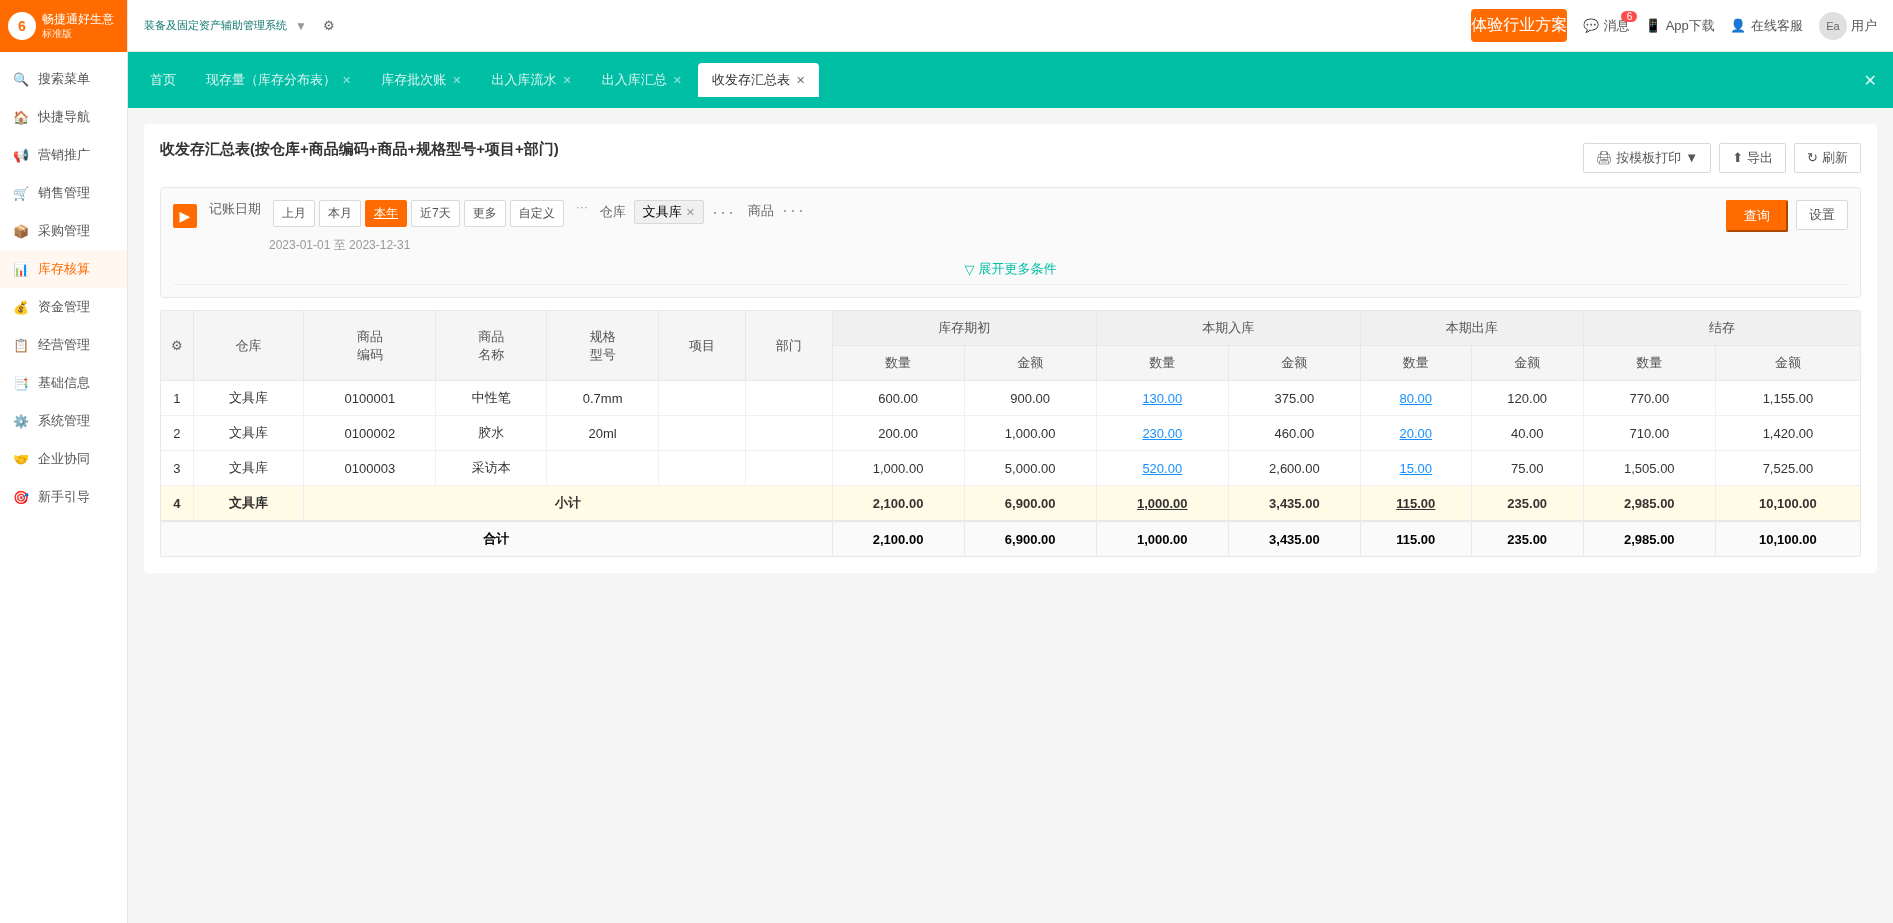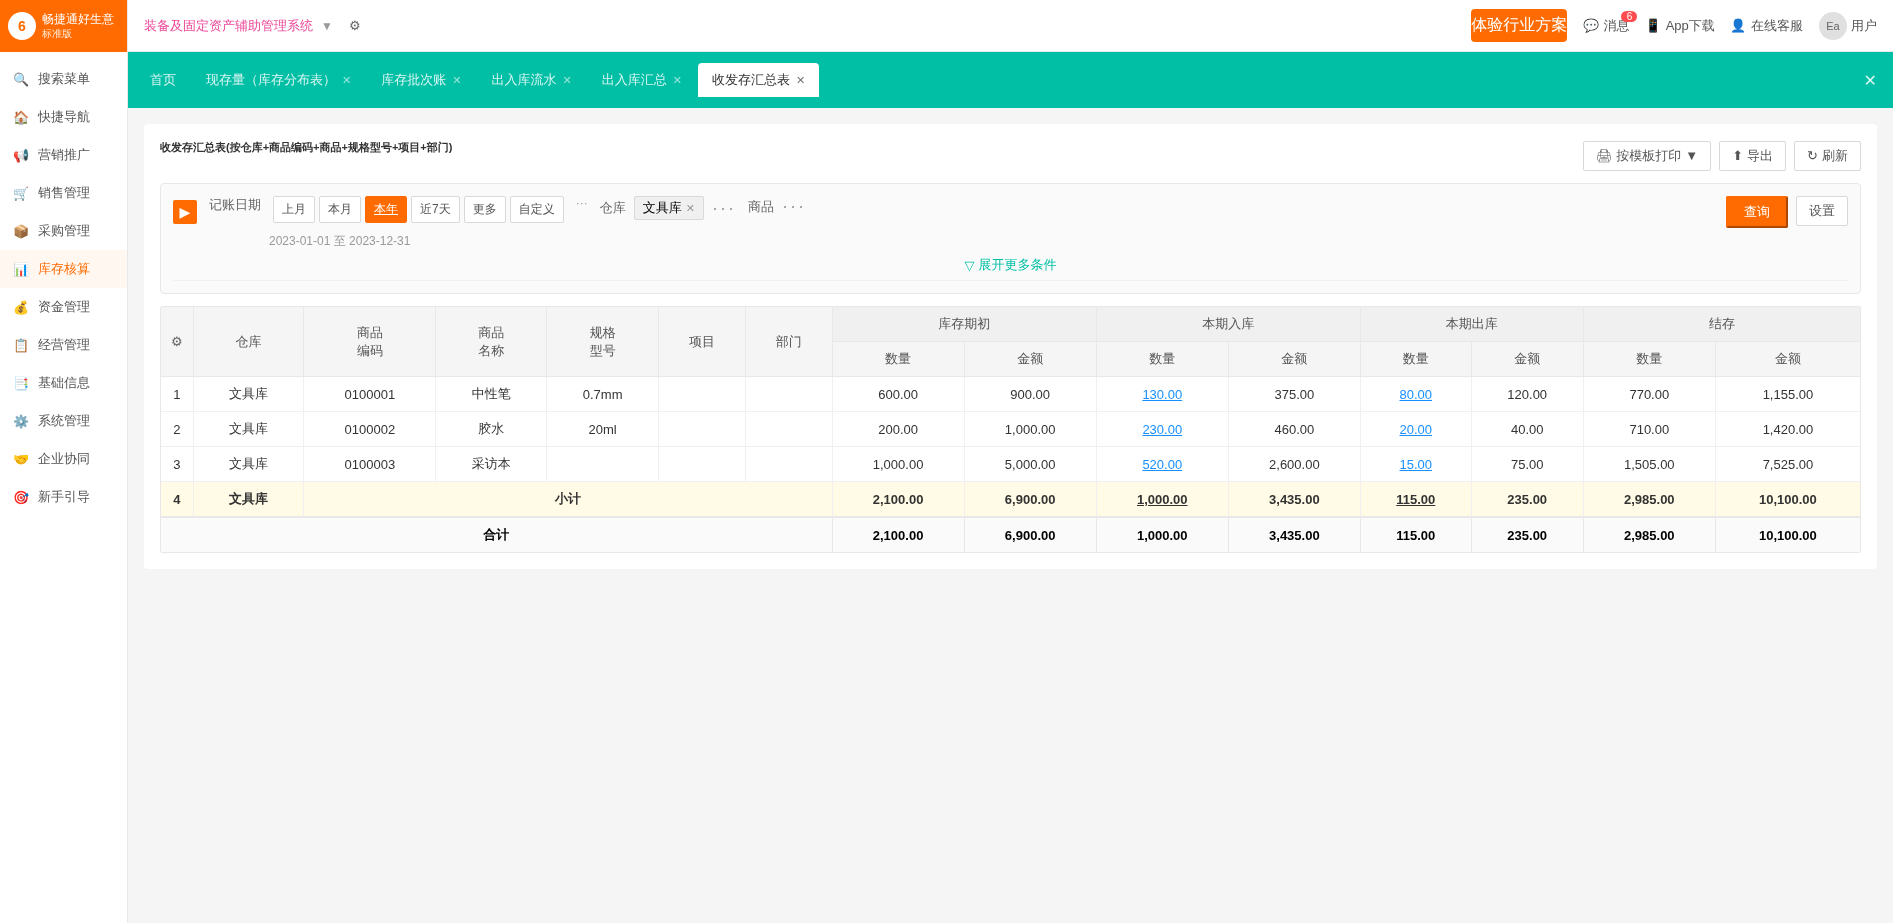--- a/index.html
+++ b/index.html
@@ -15,40 +15,40 @@
     .sidebar-item { display: flex; align-items: center; gap: 8px; padding: 10px 12px; cursor: pointer; color: #555; font-size: 13px; }
     .sidebar-item.active { background: #fff7f0; color: #ff6b00; font-weight: 500; }
     .sidebar-item-icon { width: 18px; height: 18px; display: flex; align-items: center; justify-content: center; flex-shrink: 0; }
 
     
     .main { flex: 1; display: flex; flex-direction: column; overflow: hidden; }
 
     
     .top-header { height: 52px; background: #fff; border-bottom: 1px solid #e8e8e8; display: flex; align-items: center; justify-content: space-between; padding: 0 16px; flex-shrink: 0; }
     .top-header-left { display: flex; align-items: center; gap: 8px; }
-    .system-title { font-size: 13px; color: #ec4899; }
+    .system-title { font-size: 11px; color: #0f766e; }
     .header-action-item { display: flex; align-items: center; gap: 4px; cursor: pointer; color: #555; font-size: 13px; position: relative; }
     .badge { position: absolute; top: -6px; right: -8px; background: #ff4d4f; color: #fff; border-radius: 10px; font-size: 10px; padding: 0 4px; min-width: 16px; text-align: center; }
     .try-btn { background: #ff6b00; color: #fff; border: none; padding: 6px 0; border-radius: 4px; cursor: pointer; font-size: 16px; }
     .settings-icon { cursor: pointer; color: #666; }
     .user-avatar { width: 28px; height: 28px; background: #e0e0e0; border-radius: 50%; display: flex; align-items: center; justify-content: center; font-size: 11px; color: #666; }
 
     
     .tab-bar { height: 56px; background: #00bfa5; display: flex; align-items: center; padding: 0 8px; flex-shrink: 0; gap: 2px; }
     .tab-item { display: flex; align-items: center; gap: 6px; padding: 6px 14px; border-radius: 4px 4px 0 0; cursor: pointer; font-size: 13px; color: rgba(255,255,255,0.85); background: transparent; height: 34px; }
     .tab-item.active { background: #fff; color: #333; border-radius: 4px 4px 0 0; }
     .tab-close { font-size: 11px; opacity: 0.7; }
     .tab-bar-close { margin-left: auto; color: rgba(255,255,255,0.85); cursor: pointer; font-size: 16px; padding: 0 8px; }
 
     
     .content { flex: 1; background: #f5f5f5; overflow-y: auto; padding: 16px; }
     .page-card { background: #fff; border-radius: 4px; padding: 16px; }
 
     
-    .page-title { font-size: 11px; font-weight: 600; color: #333; margin-bottom: 16px; }
+    .page-title { font-size: 15px; font-weight: 600; color: #333; margin-bottom: 16px; }
     .filter-toggle { width: 24px; height: 24px; background: #ff6b00; color: #fff; border-radius: 2px; display: flex; align-items: center; justify-content: center; cursor: pointer; flex-shrink: 0; margin-top: 4px; font-size: 14px; }
     .filter-section { display: flex; flex-direction: column; gap: 8px; }
     .filter-row { display: flex; align-items: flex-start; gap: 12px; flex-wrap: wrap; }
     .filter-label { color: #666; font-size: 13px; white-space: nowrap; }
     .date-options { display: flex; align-items: center; gap: 4px; }
     .date-btn { padding: 4px 8px; border-radius: 2px; border: 1px solid #d9d9d9; background: #fff; cursor: pointer; font-size: 12px; color: #555; }
     .date-btn.active { background: #ff6b00; color: #fff; border-color: #ff6b00; text-decoration: underline; }
     .date-range { font-size: 12px; color: #999; margin-top: 2px; }
     .warehouse-tag { display: flex; align-items: center; gap: 4px; background: #f0f0f0; border: 1px solid #d9d9d9; border-radius: 2px; padding: 2px 8px; font-size: 13px; }
     .tag-close { cursor: pointer; color: #999; font-size: 11px; }

